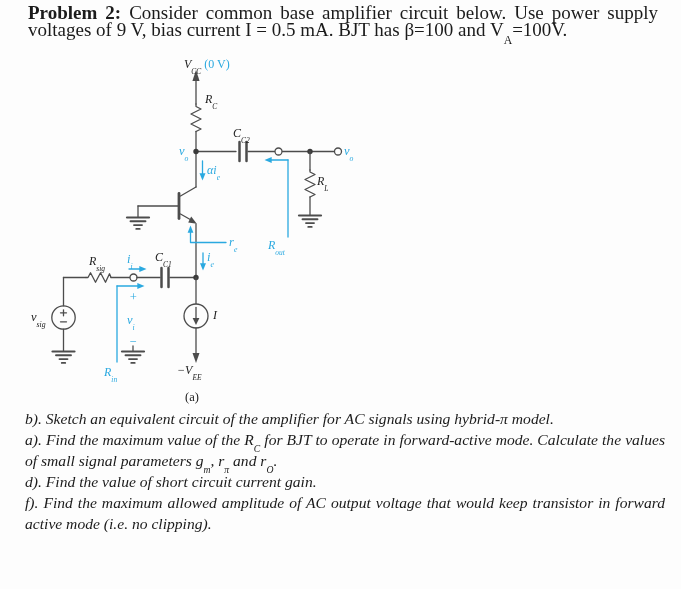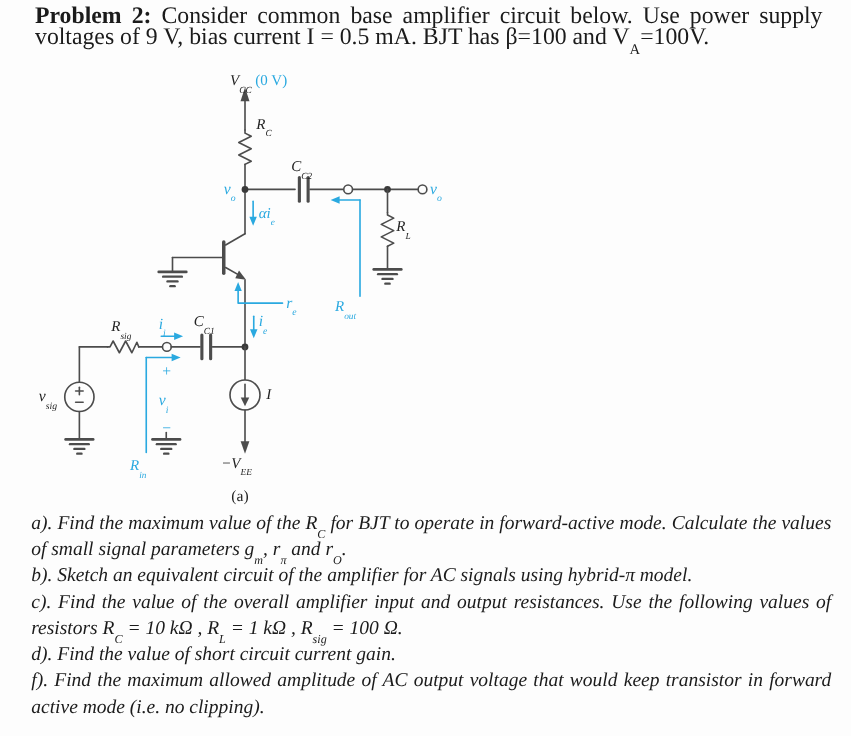--- a/index.html
+++ b/index.html
@@ -180,18 +180,17 @@
 <div class="clabel small" style="left:31px;top:310px;">v<sub>sig</sub></div>
 <div class="clabel blue small" style="left:129px;top:290px;">+</div>
 <div class="clabel blue small" style="left:127px;top:313px;">v<sub>i</sub></div>
 <div class="clabel blue small" style="left:129px;top:335px;">−</div>
 <div class="clabel blue" style="left:104px;top:365px;">R<sub>in</sub></div>
 <div class="clabel" style="left:213px;top:308px;">I</div>
 <div class="clabel" style="left:177px;top:363px;">−V<sub>EE</sub></div>
 <div class="clabel roman small" style="left:185px;top:390px;">(a)</div>
 
 <div class="questions">
+  <div class="q">b). Sketch an equivalent circuit of the amplifier for AC signals using hybrid-π model.</div>
   <div class="q">a). Find the maximum value of the R<sub>C</sub> for BJT to operate in forward-active mode. Calculate the values of small signal parameters g<sub>m</sub>, r<sub>π</sub> and r<sub>O</sub>.</div>
-  <div class="q">b). Sketch an equivalent circuit of the amplifier for AC signals using hybrid-π model.</div>
-  <div class="q">c). Find the value of the overall amplifier input and output resistances. Use the following values of resistors R<sub>C</sub> = 10 kΩ , R<sub>L</sub> = 1 kΩ , R<sub>sig</sub> = 100 Ω.</div>
   <div class="q">d). Find the value of short circuit current gain.</div>
   <div class="q">f). Find the maximum allowed amplitude of AC output voltage that would keep transistor in forward active mode (i.e. no clipping).</div>
 </div>
 
 </body></html>

